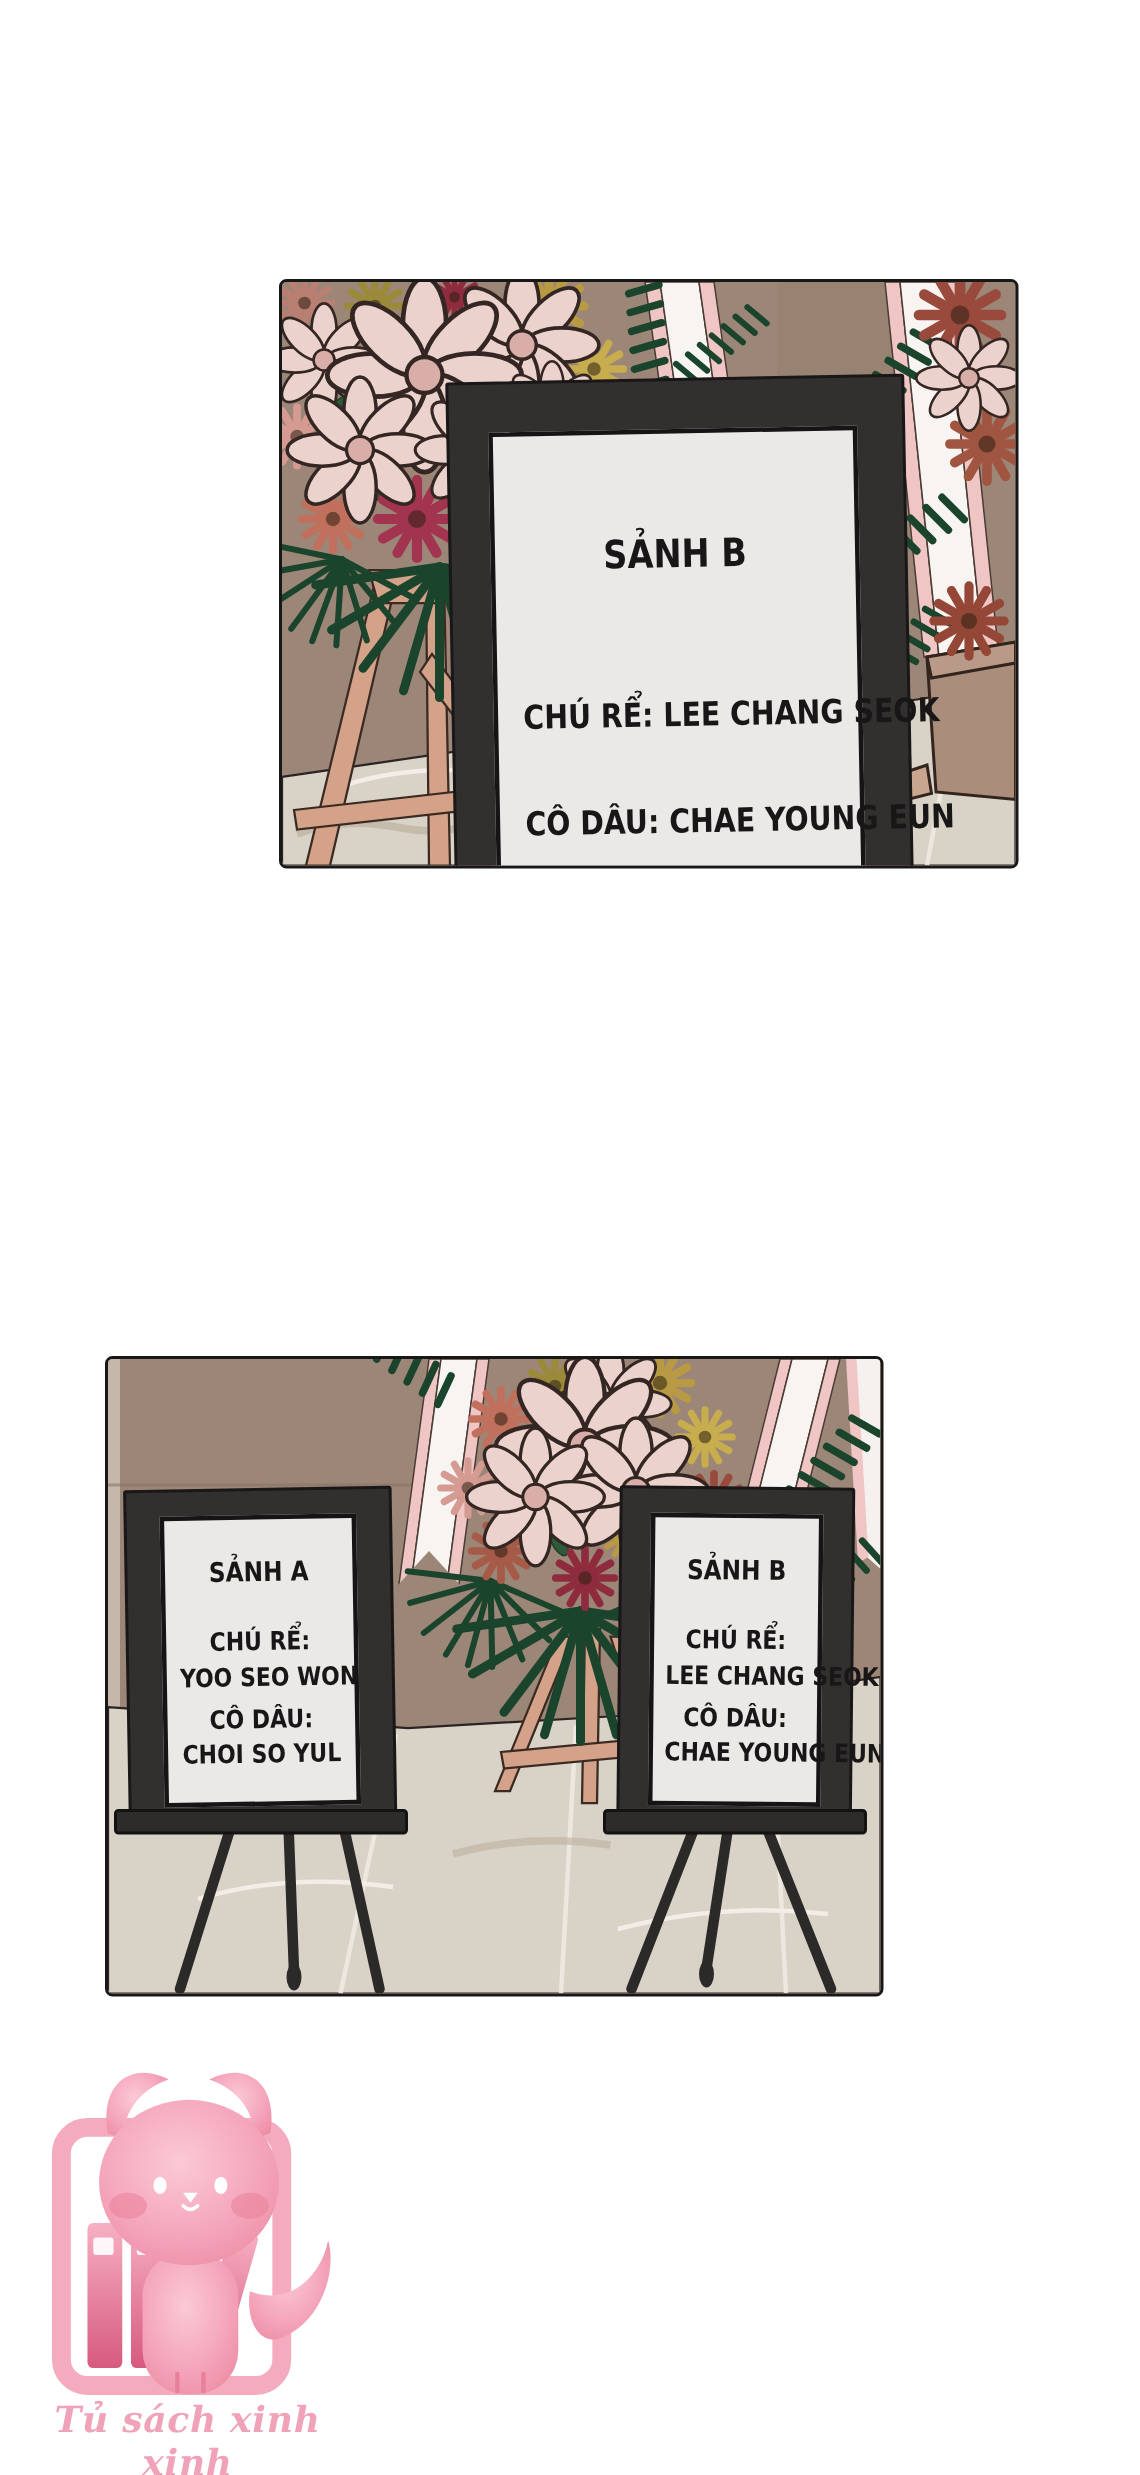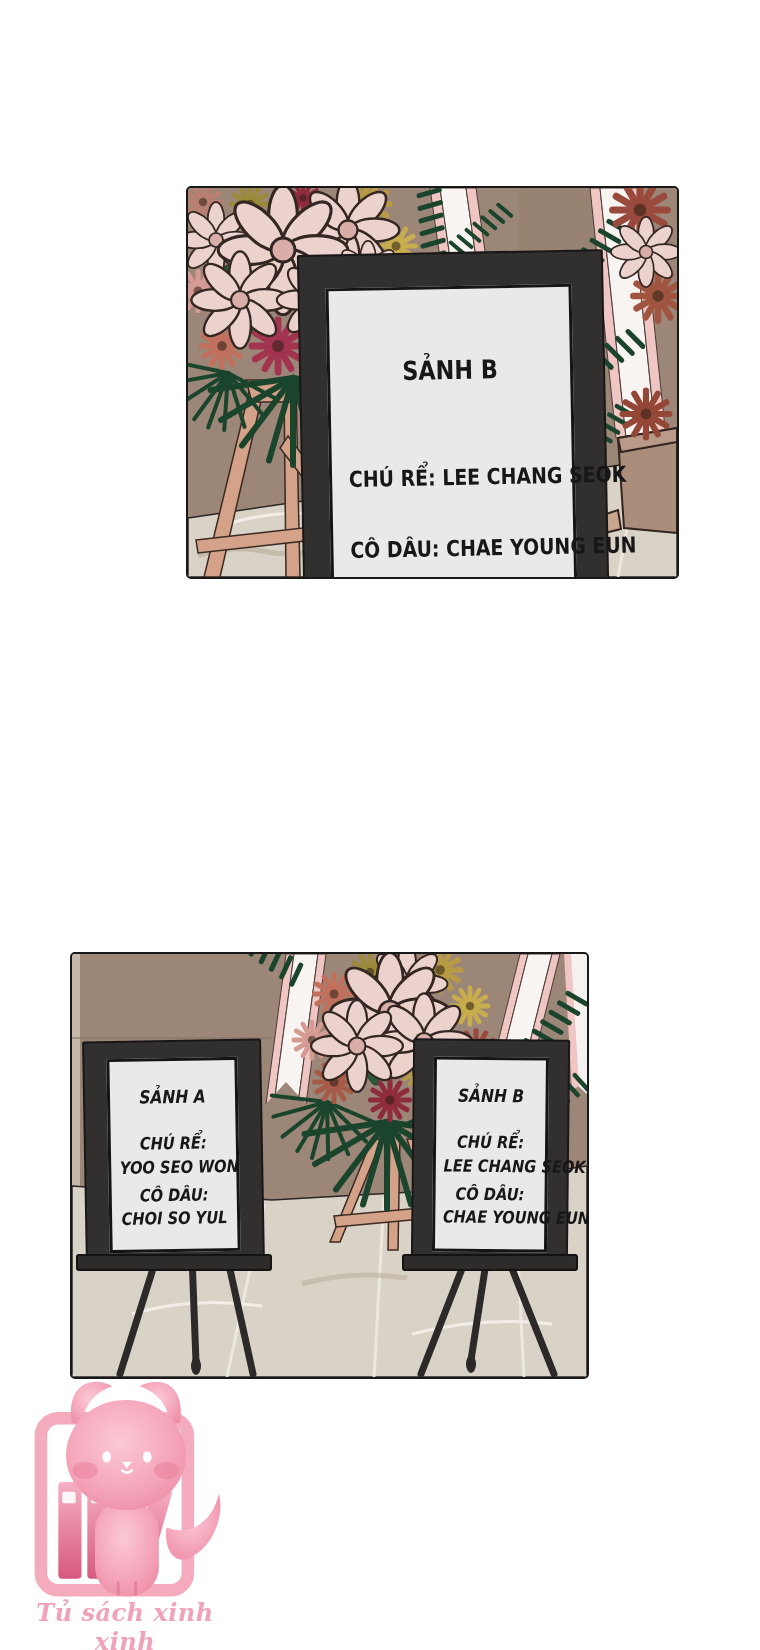--- a/index.html
+++ b/index.html
@@ -1,20 +1,20 @@
 <!DOCTYPE html>
 <html><head>
 <meta charset="utf-8">
 <style>
   html,body{margin:0;padding:0;background:#ffffff;}
   .page{position:relative;width:760px;height:1650px;background:#ffffff;overflow:hidden;
         font-family:"DejaVu Sans","Liberation Sans",sans-serif;}
   .panel{position:absolute;border:2px solid #181818;border-radius:5px;overflow:hidden;background:#9c8677;}
   .panel-top{left:186px;top:186px;width:489px;height:389px;}
-  .panel-bottom{left:70px;top:952px;width:515px;height:423px;font-style:italic;}
+  .panel-bottom{left:70px;top:904px;width:515px;height:423px;}
   .art{position:absolute;left:0;top:0;width:100%;height:100%;display:block;}
 
   
   .sign{position:absolute;background:#322f2f;border:2px solid #191717;border-radius:2px;}
   .paper{position:absolute;background:#ebe9e7;border:3px solid #161414;}
   .sign-line{position:absolute;left:0;width:100%;text-align:center;font-weight:700;color:#181616;
              transform:scaleX(0.86);letter-spacing:0;white-space:nowrap;}
   .sign-top{left:112px;top:64px;width:302px;height:330px;transform:rotate(-1.1deg);}
   .sign-top .paper{left:26px;top:32px;right:30px;bottom:-6px;}
   .t-hall{top:66px;font-size:26px;}

